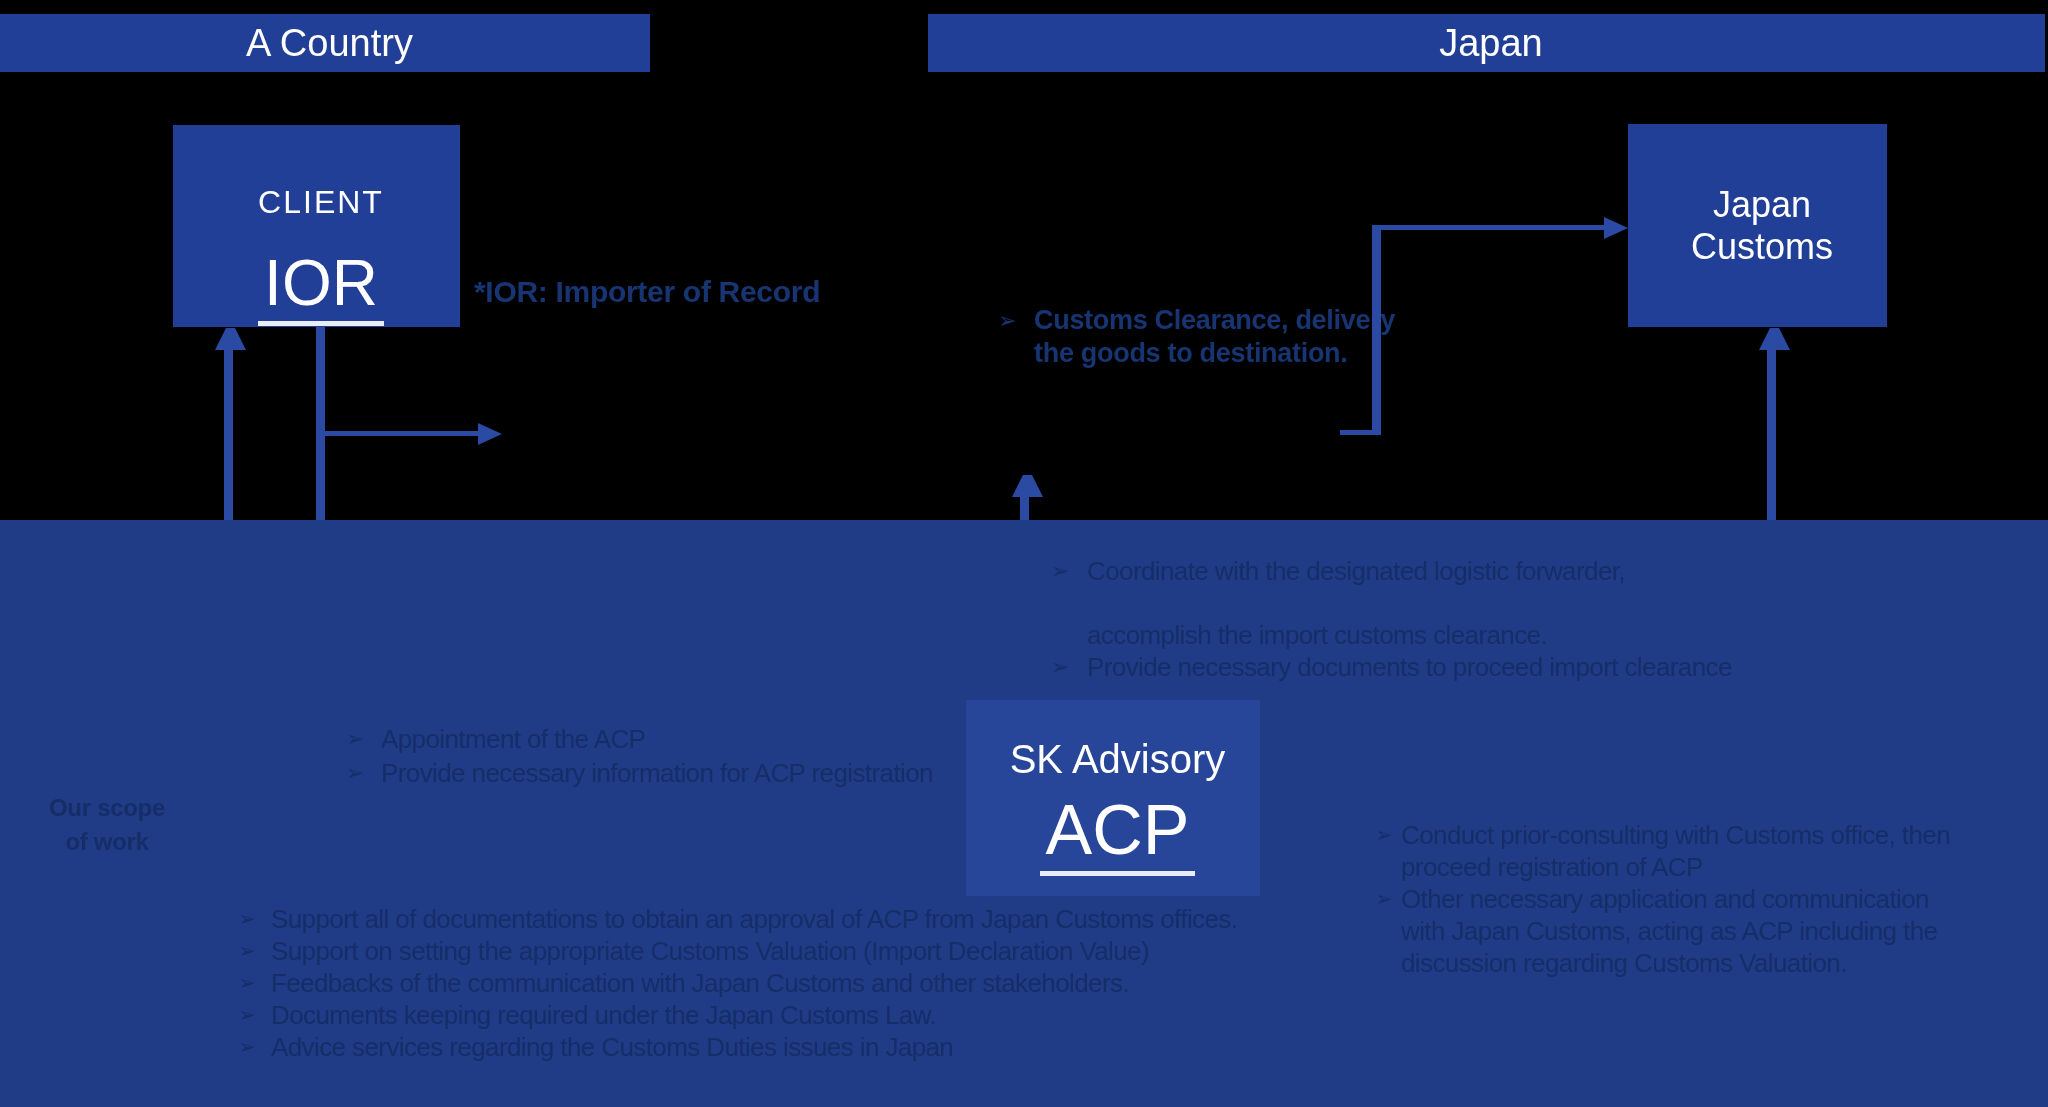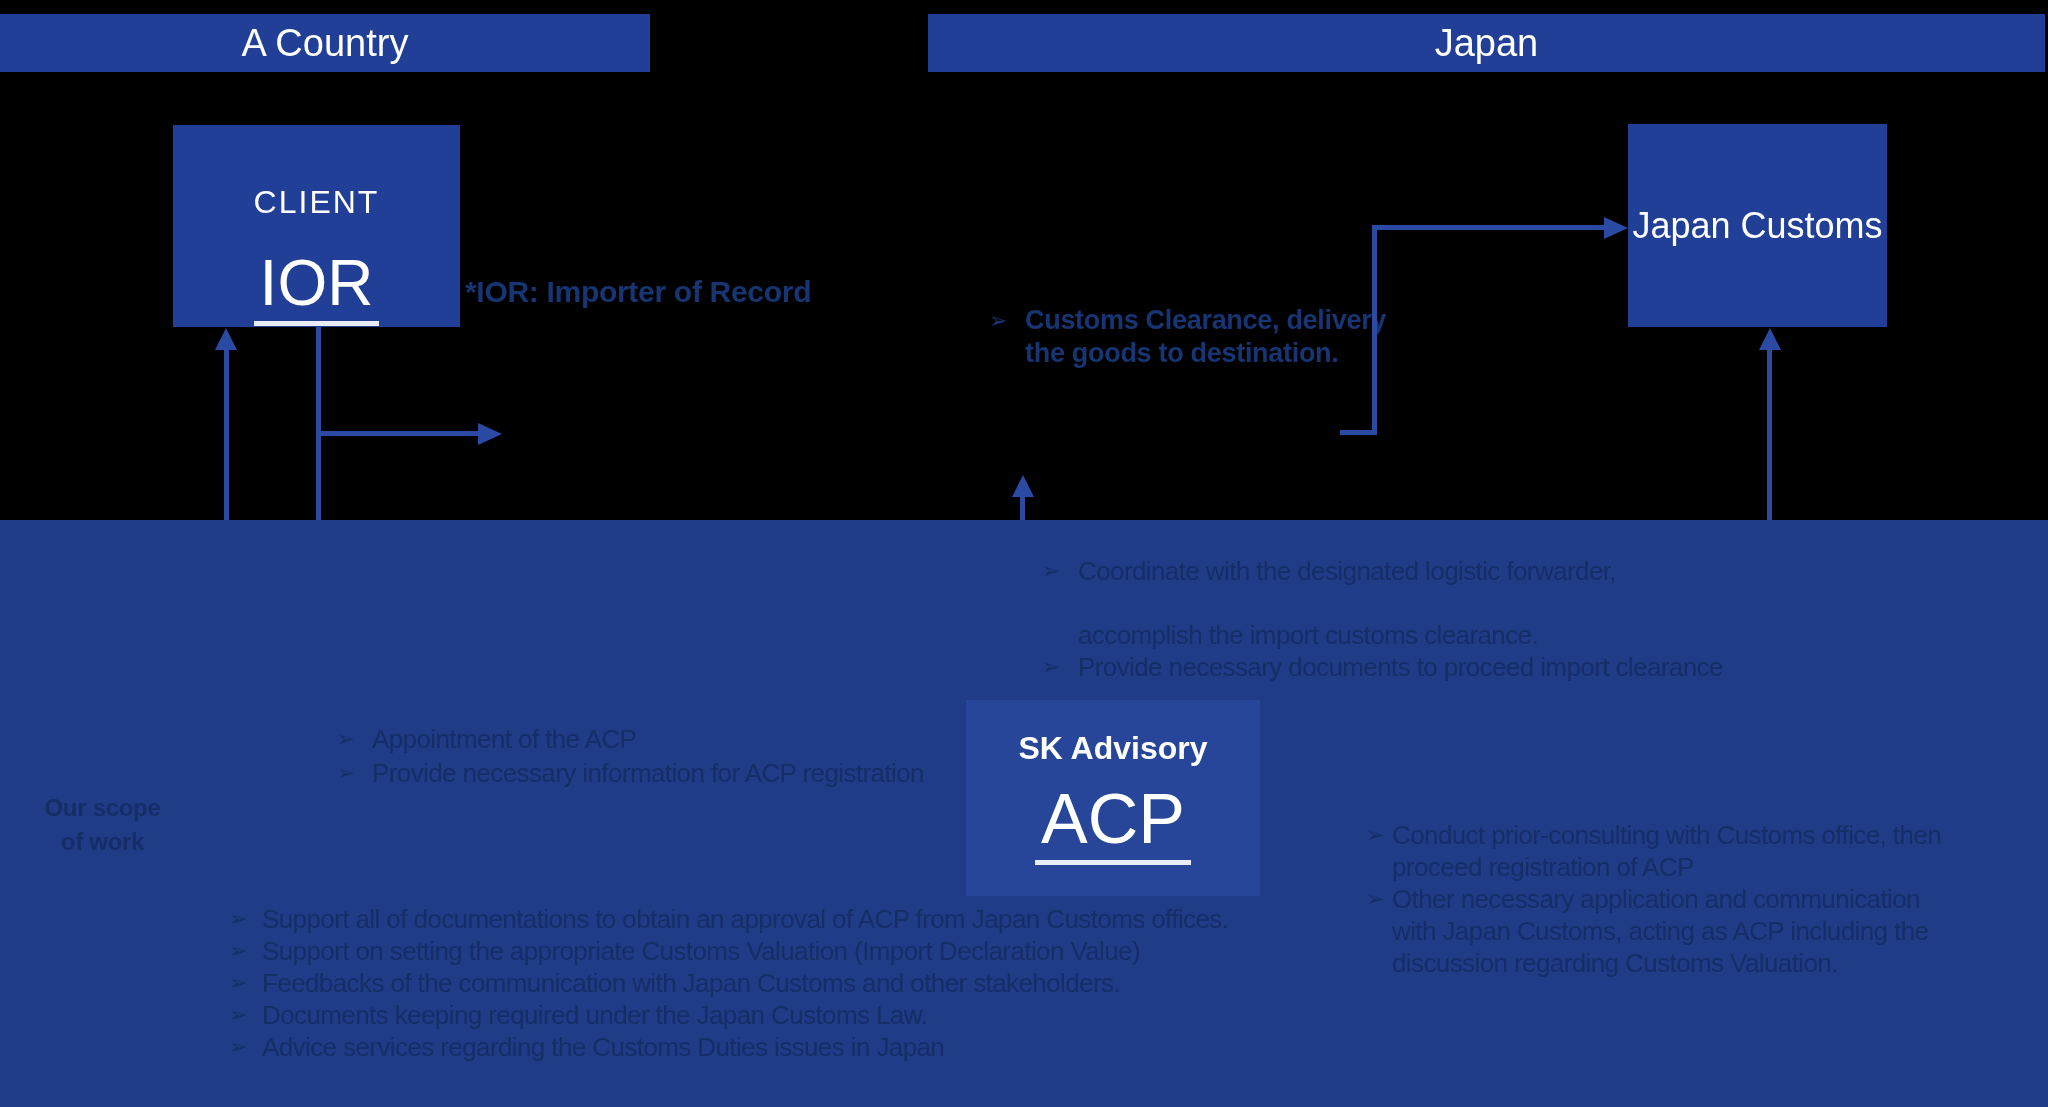--- a/index.html
+++ b/index.html
@@ -16,21 +16,21 @@
   * { margin: 0; padding: 0; box-sizing: border-box; }
   html, body { background: #111; }
   body { font-family: "Liberation Sans", "DejaVu Sans", sans-serif; }
   #canvas {
     position: relative;
     width: 2048px;
     height: 1107px;
     background: var(--background);
     overflow: hidden;
   }
-  .abs { position: absolute; }
+  .abs { position: absolute; padding-left: 9px; }
 
   
   .region-bar {
     top: 14px; height: 58px;
     background: var(--panel-blue);
     color: var(--white-text);
     font-size: 38px; font-weight: 300;
     display: flex; align-items: center; justify-content: center;
   }
 
@@ -69,21 +69,21 @@
     left: 0; top: 520px; width: 2048px; height: 587px;
     background: var(--region-blue);
   }
 
   .sk-box {
     left: 966px; top: 700px; width: 294px; height: 196px;
     background: var(--sk-box-blue);
     color: var(--white-text);
     text-align: center; font-weight: 300;
   }
-  .sk-line1 { margin-top: 26px; font-size: 32px; line-height: 44px; font-weight: bold; }
+  .sk-line1 { margin-top: 37px; font-size: 40px; line-height: 44px; }
   .sk-box .big-abbr { margin-top: 12px; font-size: 70px; line-height: 74px; }
 
   
   .note-on-black {
     color: var(--navy-text-on-black);
     font-weight: 700;
     font-size: 30px; line-height: 40px;
     letter-spacing: -0.3px;
   }
 

